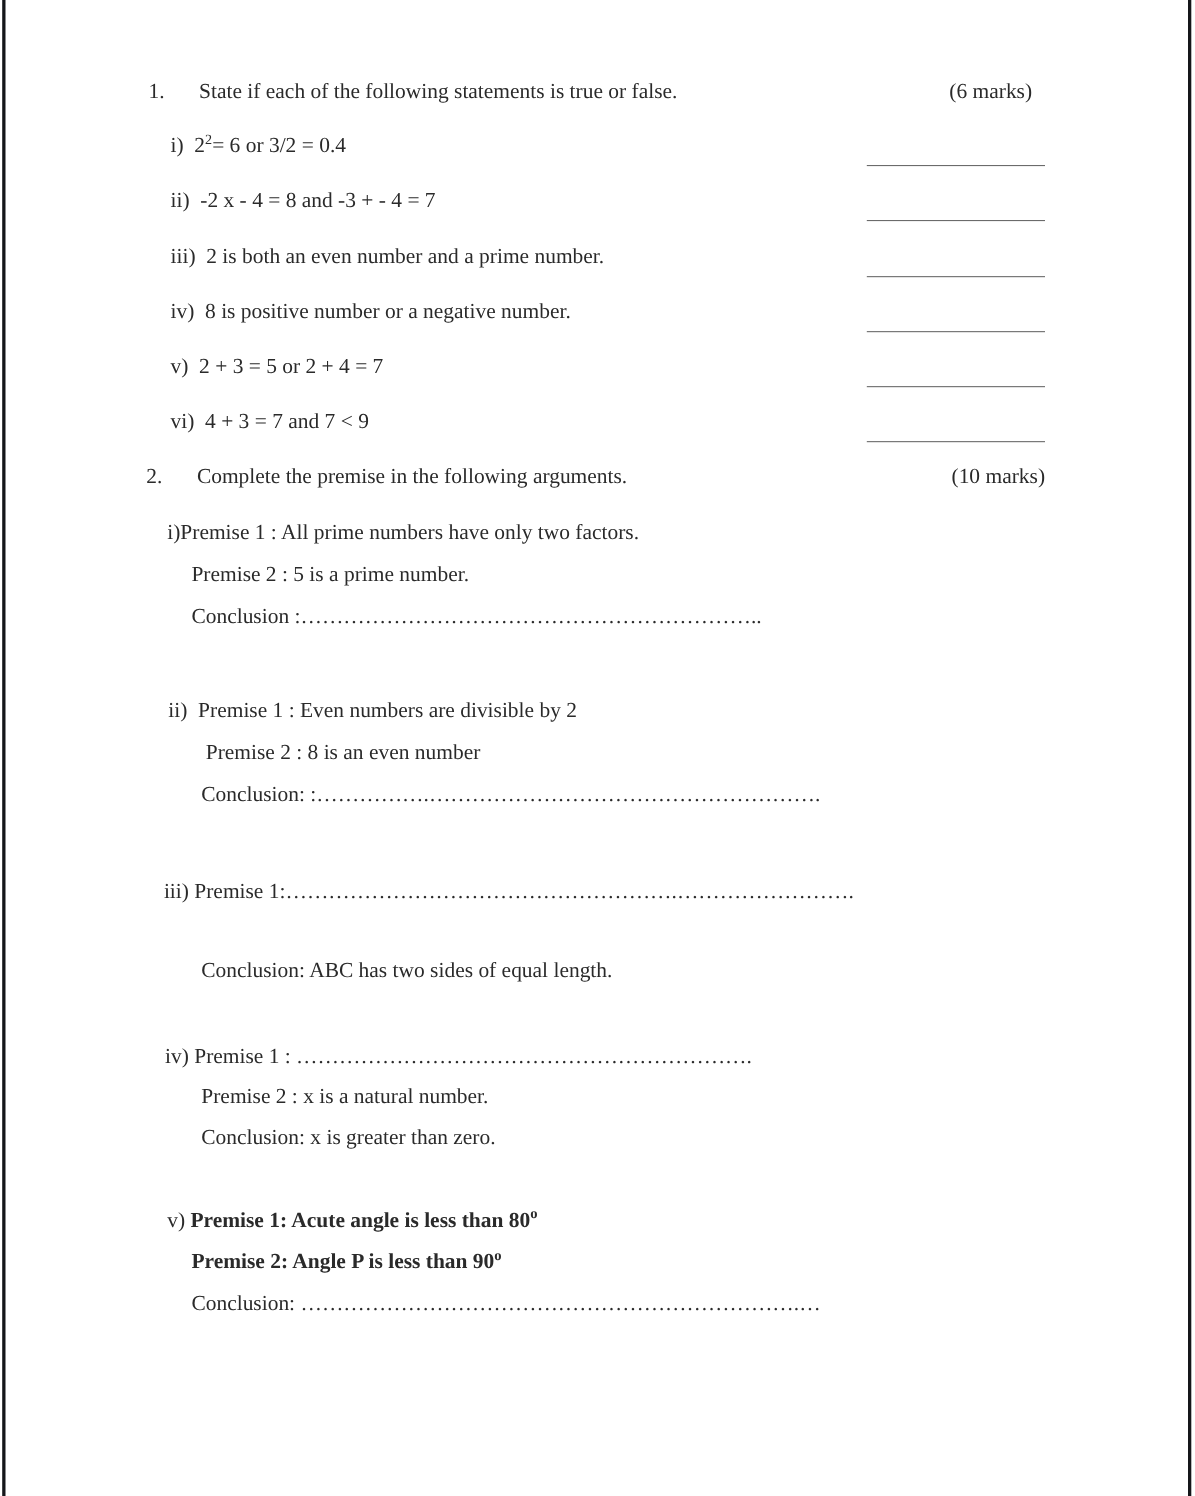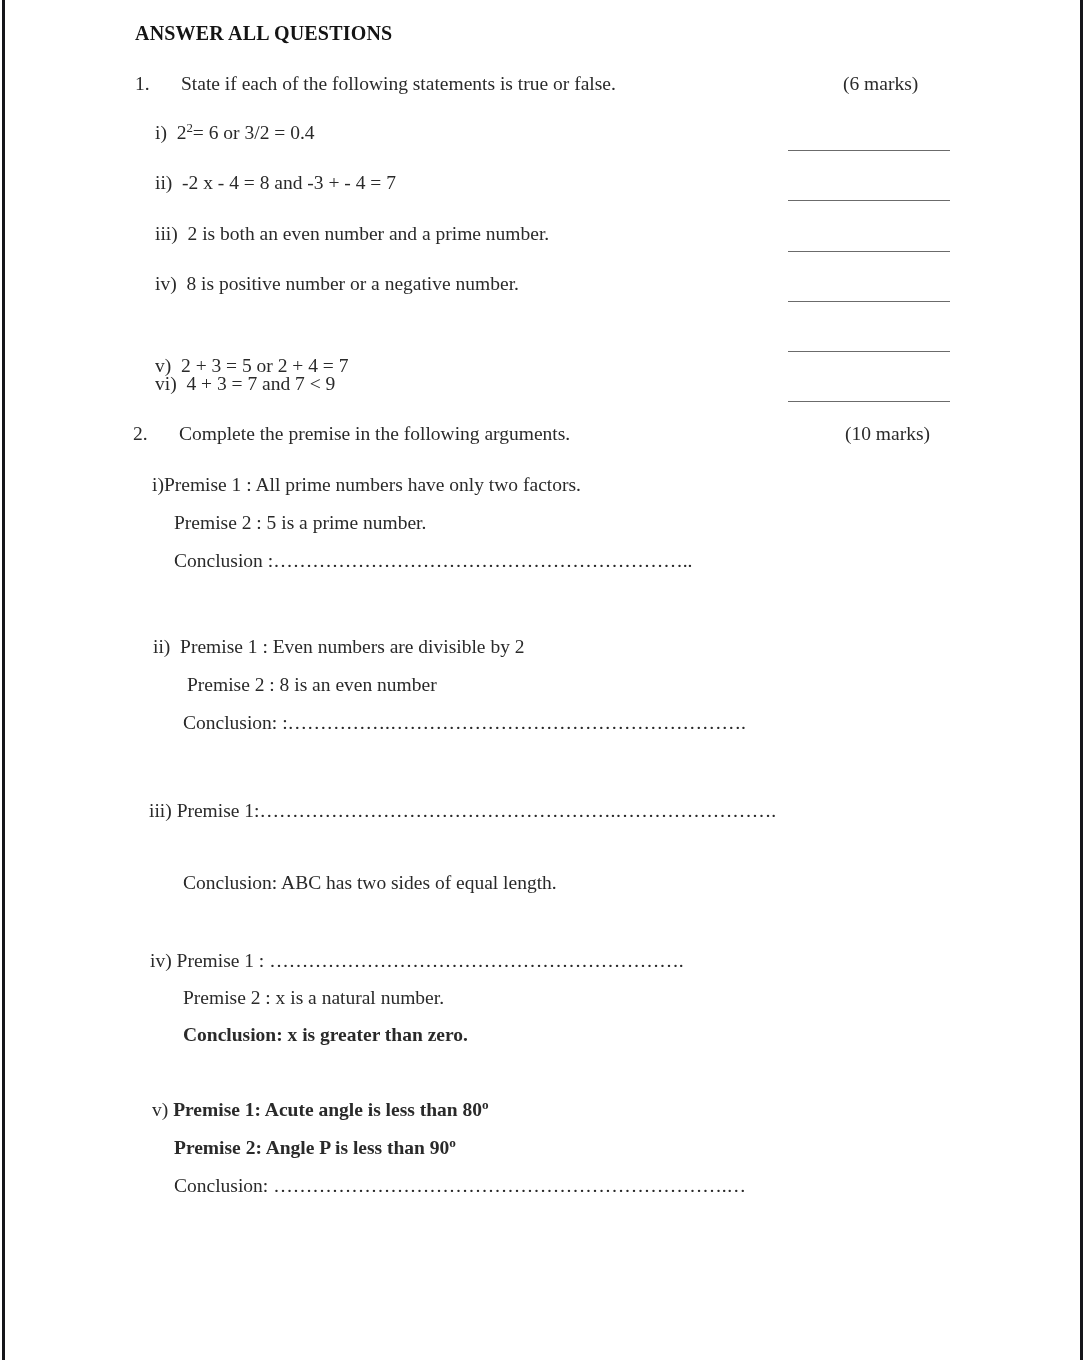--- a/index.html
+++ b/index.html
@@ -61,20 +61,21 @@
     flex: 1 1 auto;
     font-size: 19.5px;
     color: #2a2a2a;
     margin-left: 20px;
   }
   .marks {
     position: absolute;
     font-size: 19.5px;
     color: #2a2a2a;
     white-space: nowrap;
+    margin-left: 20px;
   }
 
   .item {
     position: absolute;
     font-size: 19.5px;
     color: #2a2a2a;
     white-space: nowrap;
   }
   .item sup {
     font-size: 0.66em;
@@ -104,21 +105,20 @@
   .bold90 { font-weight: bold; }
 </style>
 </head>
 <body>
 
 <div class="sheet">
 
   <div class="page-edge-left"></div>
   <div class="page-edge-right"></div>
 
-  <div class="heading">ANSWER ALL QUESTIONS</div>
 
   <div class="qrow" style="left:135px; top:73px;">
     <span class="qnum">1.</span>
     <span class="qtext">State if each of the following statements is true or false.</span>
   </div>
   <div class="marks" style="left:843px; top:73px;">(6 marks)</div>
 
   <div class="item" style="left:155px; top:122px;">
     <span>i)</span>
     <span>&nbsp;</span><span>2</span><sup>2</sup><span>= 6 or  3/2 = 0.4</span>
@@ -136,21 +136,21 @@
     <span>&nbsp;</span><span>2 is both an even number and a prime number.</span>
   </div>
   <div class="ansline" style="left:788px; top:251px;"></div>
 
   <div class="item" style="left:155px; top:273px;">
     <span>iv)</span>
     <span>&nbsp;</span><span>8 is positive number or a negative number.</span>
   </div>
   <div class="ansline" style="left:788px; top:301px;"></div>
 
-  <div class="item" style="left:155px; top:323px;margin-top:32px;">
+  <div class="item" style="left:155px; top:323px;">
     <span>v)</span>
     <span>&nbsp;</span><span>2 + 3  = 5 or 2 + 4 = 7</span>
   </div>
   <div class="ansline" style="left:788px; top:351px;"></div>
 
   <div class="item" style="left:155px; top:373px;">
     <span>vi)</span>
     <span>&nbsp;</span><span>4 + 3 = 7 and  7 &lt; 9</span>
   </div>
   <div class="ansline" style="left:788px; top:401px;"></div>
@@ -175,21 +175,21 @@
 
   <div class="premise" style="left:149px; top:800px;">
     <span>iii)</span><span>&nbsp;</span><span>Premise 1:……………………………………………….…………………….</span>
   </div>
   <div class="premise" style="left:183px; top:872px;">Conclusion: ABC has two sides of equal length.</div>
 
   <div class="premise" style="left:150px; top:950px;">
     <span>iv)</span><span>&nbsp;</span><span>Premise 1 : ……………………………………………………….</span>
   </div>
   <div class="premise" style="left:183px; top:987px;">Premise 2 : x is a natural number.</div>
-  <div class="premise" style="left:183px; top:1024px;font-weight:bold;">Conclusion: x is greater than zero.</div>
+  <div class="premise" style="left:183px; top:1024px;">Conclusion: x is greater than zero.</div>
 
   <div class="premise" style="left:152px; top:1099px;">
     <span>v)</span><span>&nbsp;</span><span class="bold90"><span>Premise 1: Acute angle is less than 80</span><span class="deg">o</span></span>
   </div>
   <div class="premise" style="left:174px; top:1137px;">
     <span class="bold90"><span>Premise 2: Angle P is less than 90</span><span class="deg">o</span></span>
   </div>
   <div class="premise" style="left:174px; top:1175px;">Conclusion: …………………………………………………………….…</div>
 
 </div>

